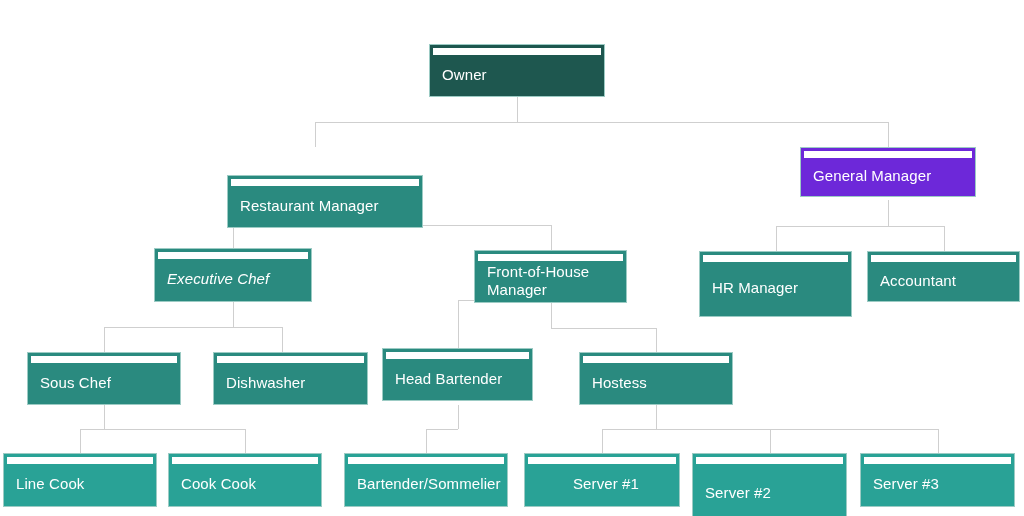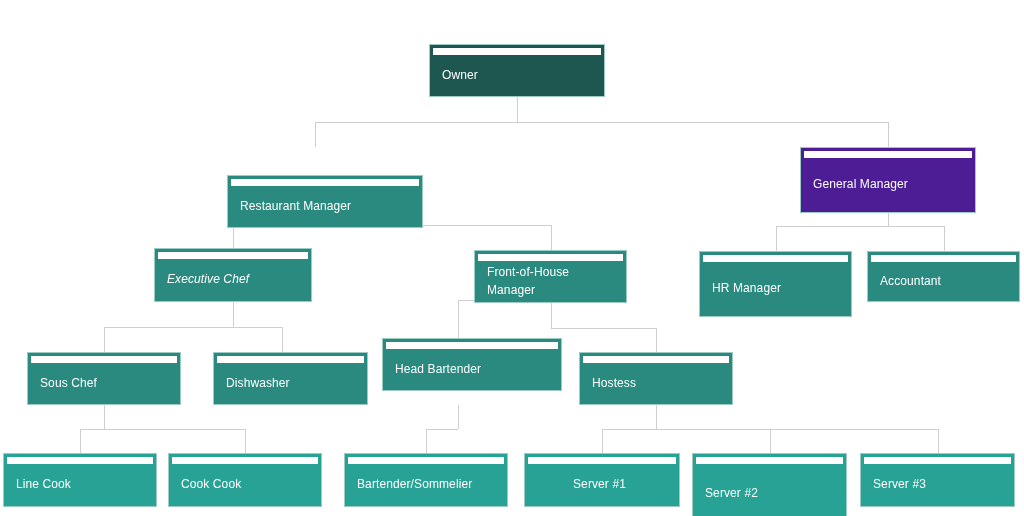--- a/index.html
+++ b/index.html
@@ -33,21 +33,21 @@
     height: 7px;
   }
   .label {
     position: absolute;
     left: 12px;
     right: 6px;
     top: 10px;
     bottom: 2px;
     display: flex;
     align-items: center;
-    font-size: 12px;
+    font-size: 15px;
     line-height: 18px;
     letter-spacing: 0.1px;
     white-space: normal;
   }
 </style>
 </head>
 <body>
 
 <div class="canvas">
     <div class="connector" style="left: 517px; top: 97px; width: 1px; height: 25px; background: rgb(207, 207, 207);"></div>
@@ -98,21 +98,21 @@
     <div class="connector" style="left: 656px; top: 429px; width: 282px; height: 1px; background: rgb(207, 207, 207);"></div>
     <div class="connector" style="left: 938px; top: 429px; width: 1px; height: 24px; background: rgb(207, 207, 207);"></div>
     <div class="node" style="left: 429px; top: 44px; width: 176px; height: 53px; background: rgb(30, 87, 79); border-color: rgb(156, 203, 196);">
       <div class="strip" style="background: rgb(255, 255, 255);"></div>
       <div class="label" style="color: rgb(255, 255, 255);">Owner</div>
     </div>
     <div class="node" style="left: 227px; top: 147px; width: 196px; height: 53px; background: rgb(42, 138, 127); border-color: rgb(156, 203, 196); margin-top: 28px;">
       <div class="strip" style="background: rgb(255, 255, 255);"></div>
       <div class="label" style="color: rgb(255, 255, 255);">Restaurant Manager</div>
     </div>
-    <div class="node" style="left: 800px; top: 147px; width: 176px; height: 66px; background: #4c1d95; border-color: rgb(156, 203, 196);">
+    <div class="node" style="left: 800px; top: 147px; width: 176px; height: 50px; background: #6d28d9; border-color: rgb(156, 203, 196);">
       <div class="strip" style="background: rgb(255, 255, 255);"></div>
       <div class="label" style="color: rgb(255, 255, 255);">General Manager</div>
     </div>
     <div class="node" style="left: 154px; top: 248px; width: 158px; height: 54px; background: rgb(42, 138, 127); border-color: rgb(156, 203, 196);">
       <div class="strip" style="background: rgb(255, 255, 255);"></div>
       <div class="label" style="color: rgb(255, 255, 255); font-style: italic;">Executive Chef</div>
     </div>
     <div class="node" style="left: 474px; top: 250px; width: 153px; height: 53px; background: rgb(42, 138, 127); border-color: rgb(156, 203, 196);">
       <div class="strip" style="background: rgb(255, 255, 255);"></div>
       <div class="label" style="color: rgb(255, 255, 255);">Front-of-House Manager</div>
@@ -126,21 +126,21 @@
       <div class="label" style="color: rgb(255, 255, 255);">Accountant</div>
     </div>
     <div class="node" style="left: 27px; top: 352px; width: 154px; height: 53px; background: rgb(42, 138, 127); border-color: rgb(156, 203, 196);">
       <div class="strip" style="background: rgb(255, 255, 255);"></div>
       <div class="label" style="color: rgb(255, 255, 255);">Sous Chef</div>
     </div>
     <div class="node" style="left: 213px; top: 352px; width: 155px; height: 53px; background: rgb(42, 138, 127); border-color: rgb(156, 203, 196);">
       <div class="strip" style="background: rgb(255, 255, 255);"></div>
       <div class="label" style="color: rgb(255, 255, 255);">Dishwasher</div>
     </div>
-    <div class="node" style="left: 382px; top: 338px; width: 180px; height: 53px; background: rgb(42, 138, 127); border-color: rgb(156, 203, 196);">
+    <div class="node" style="left: 382px; top: 348px; width: 151px; height: 53px; background: rgb(42, 138, 127); border-color: rgb(156, 203, 196);">
       <div class="strip" style="background: rgb(255, 255, 255);"></div>
       <div class="label" style="color: rgb(255, 255, 255);">Head Bartender</div>
     </div>
     <div class="node" style="left: 579px; top: 352px; width: 154px; height: 53px; background: rgb(42, 138, 127); border-color: rgb(156, 203, 196);">
       <div class="strip" style="background: rgb(255, 255, 255);"></div>
       <div class="label" style="color: rgb(255, 255, 255);">Hostess</div>
     </div>
     <div class="node" style="left: 3px; top: 453px; width: 154px; height: 54px; background: rgb(41, 162, 150); border-color: rgb(156, 203, 196);">
       <div class="strip" style="background: rgb(255, 255, 255);"></div>
       <div class="label" style="color: rgb(255, 255, 255);">Line Cook</div>

